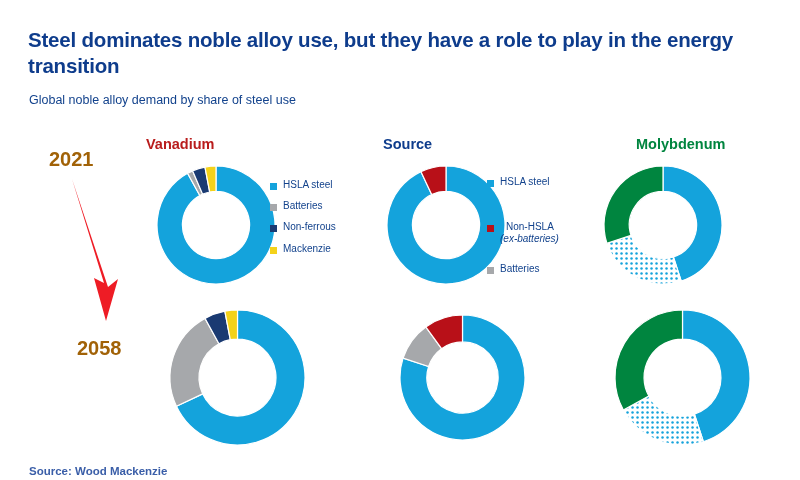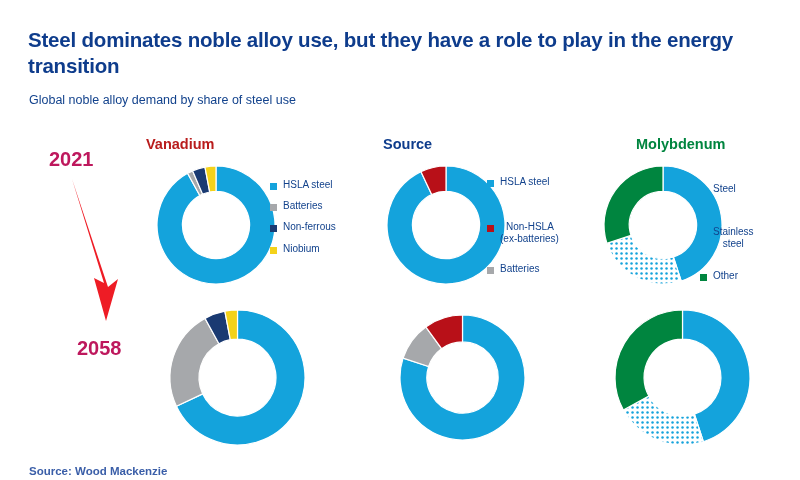--- a/index.html
+++ b/index.html
@@ -28,21 +28,21 @@
   .col-head{
     position:absolute;top:136px;
     font-size:14.5px;font-weight:bold;white-space:nowrap;
   }
   .col-head.c0{left:146px;color:#b91c1c;}
   .col-head.c1{left:383px;color:#0e3c8c;}
   .col-head.c2{left:636px;color:#00853f;}
 
   
   .year{
-    position:absolute;font-size:20px;font-weight:bold;color:#be185d;
+    position:absolute;font-size:20px;font-weight:bold;color:#a16207;
     white-space:nowrap;
   }
   .year.y2021{left:49px;top:148px;}
   .year.y2050{left:77px;top:337px;}
 
   
   .arrow-wrap{position:absolute;left:60px;top:175px;width:90px;height:150px;}
 
   
   .donut{position:absolute;}
@@ -54,21 +54,21 @@
     display:flex;align-items:flex-start;
     margin-bottom:9px;
     font-size:10px;line-height:1.22;color:#12428c;
     white-space:nowrap;
   }
   .legend-item .swatch{
     width:7px;height:7px;flex:0 0 7px;
     margin-top:4px;margin-right:6px;
   }
   .legend-item .lbl{display:block;}
-  .legend-item .lbl .l2{display:block;}
+  .legend-item .lbl .l2{display:block;font-style:italic;}
 
   
   .source{
     position:absolute;left:29px;top:465px;
     font-size:11.5px;color:#3a5ea8;font-weight:bold;text-align:right;
   }
 </style>
 </head>
 <body>
 
@@ -181,21 +181,21 @@
     <div class="legend-item">
       <span class="swatch" style="background:#a6a8ab"></span>
       <span class="lbl">Batteries</span>
     </div>
     <div class="legend-item">
       <span class="swatch" style="background:#1a3a72"></span>
       <span class="lbl">Non-ferrous</span>
     </div>
     <div class="legend-item">
       <span class="swatch" style="background:#f4d21a"></span>
-      <span class="lbl">Niobium</span>
+      <span class="lbl">Mackenzie</span>
     </div>
   </div>
 
   <div class="legend" style="left:487px;top:176px;">
     <div class="legend-item" style="margin-bottom:33px;">
       <span class="swatch" style="background:#14a3dc"></span>
       <span class="lbl">HSLA steel</span>
     </div>
     <div class="legend-item" style="margin-bottom:17px;">
       <span class="swatch" style="background:#b81018"></span>
@@ -203,32 +203,15 @@
         <span style="display:block;padding-left:6px;">Non-HSLA</span>
         <span class="l2">(ex-batteries)</span>
       </span>
     </div>
     <div class="legend-item">
       <span class="swatch" style="background:#a6a8ab"></span>
       <span class="lbl">Batteries</span>
     </div>
   </div>
 
-  <div class="legend" style="left:700px;top:183px;">
-    <div class="legend-item" style="margin-bottom:31px;">
-      <span class="swatch" style="background:#14a3dc"></span>
-      <span class="lbl">Steel</span>
-    </div>
-    <div class="legend-item" style="margin-bottom:19px;">
-      <span class="swatch" style="background:#14a3dc"></span>
-      <span class="lbl">
-        <span style="display:block;">Stainless</span>
-        <span class="l2" style="text-align:center;">steel</span>
-      </span>
-    </div>
-    <div class="legend-item">
-      <span class="swatch" style="background:#00853f"></span>
-      <span class="lbl">Other</span>
-    </div>
-  </div>
 
   <div class="source">Source: Wood Mackenzie</div>
 </div>
 
 </body></html>

